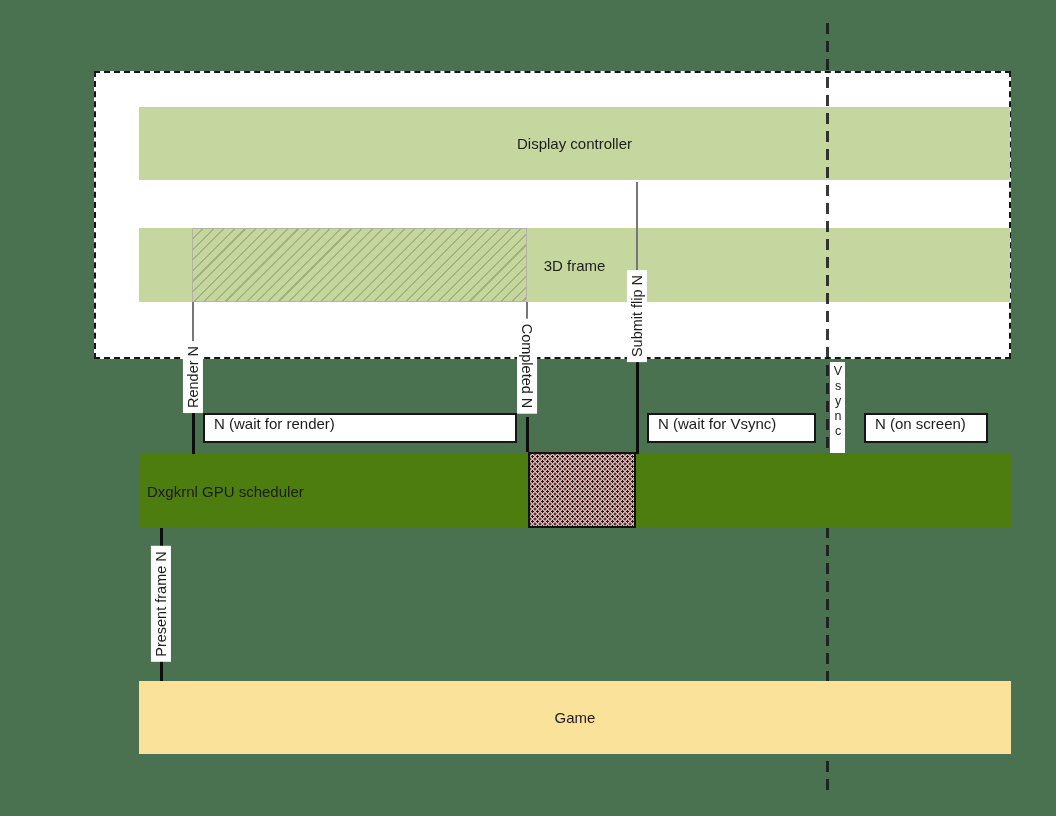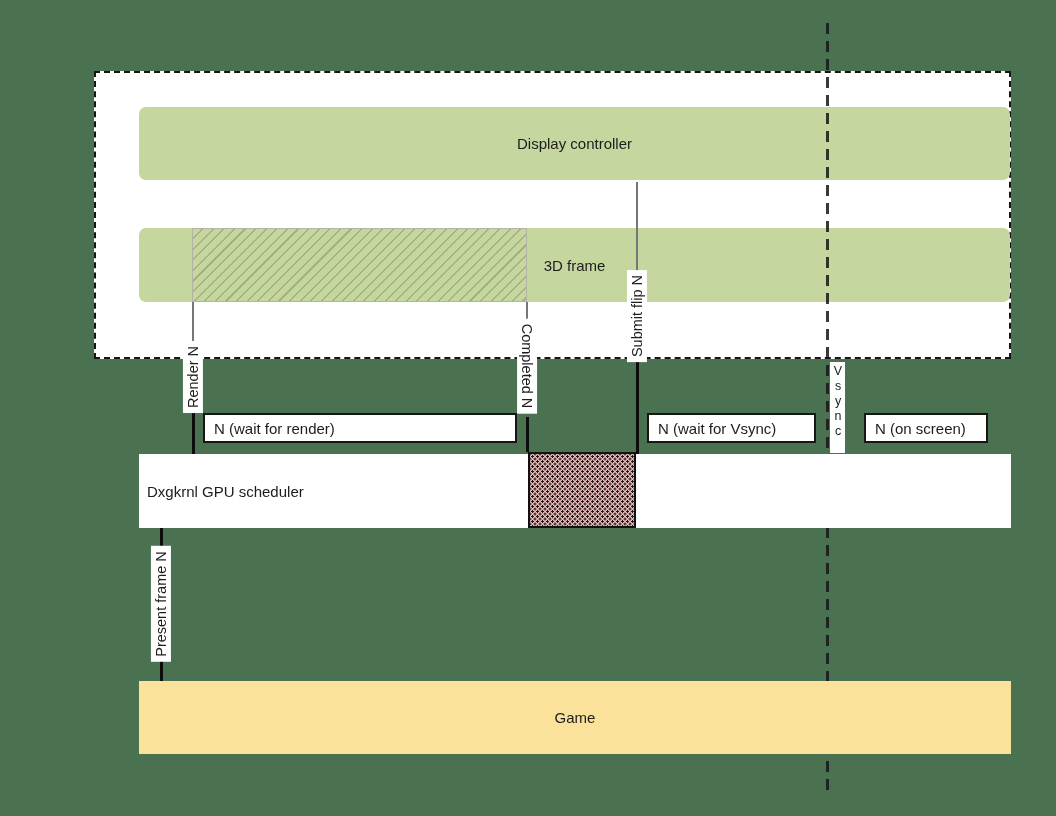--- a/index.html
+++ b/index.html
@@ -23,22 +23,22 @@
     background:#ffffff;
     border:2.5px dashed #161616;
   }
 
   
   .bar{
     display:flex; align-items:center;
     font-size:15px;
   }
   .bar.centered{justify-content:center;}
-  .bar.green{background:#c5d79f;border-radius:7px;}
-  .bar.pink{background:#ffffff;}
+  .bar.green{background:#c5d79f;}
+  .bar.pink{background:#4d7c0f;}
   .bar.yellow{background:#fbe29a;}
   .bar-display{left:139px; top:107px; width:871px; height:73px;}
   .bar-engine{left:139px; top:228px; width:871px; height:74px;}
   .bar-scheduler{left:139px; top:454px; width:872px; height:74px; padding-left:8px;}
   .bar-game{left:139px; top:681px; width:872px; height:73px;}
 
   
   .hatch-box{
     left:192px; top:228px; width:335px; height:74px;
     border:1px solid #b3b3a6;
@@ -97,21 +97,21 @@
     letter-spacing:1px;
     line-height:15px;
     display:flex; align-items:center; justify-content:flex-start;
     padding-top:2px;
   }
 
   
   .state-box{
     background:#ffffff;
     border:2px solid #161616;
-    display:flex; align-items:center;
+    display:flex; align-items:flex-start;
     padding-left:9px;
     font-size:15px;
   }
   .state-wait-render{left:203px; top:413px; width:314px; height:30px;}
   .state-wait-vsync{left:647px; top:413px; width:169px; height:30px;}
   .state-on-screen{left:864px; top:413px; width:124px; height:30px;}
 </style>
 </head>
 <body>
 

